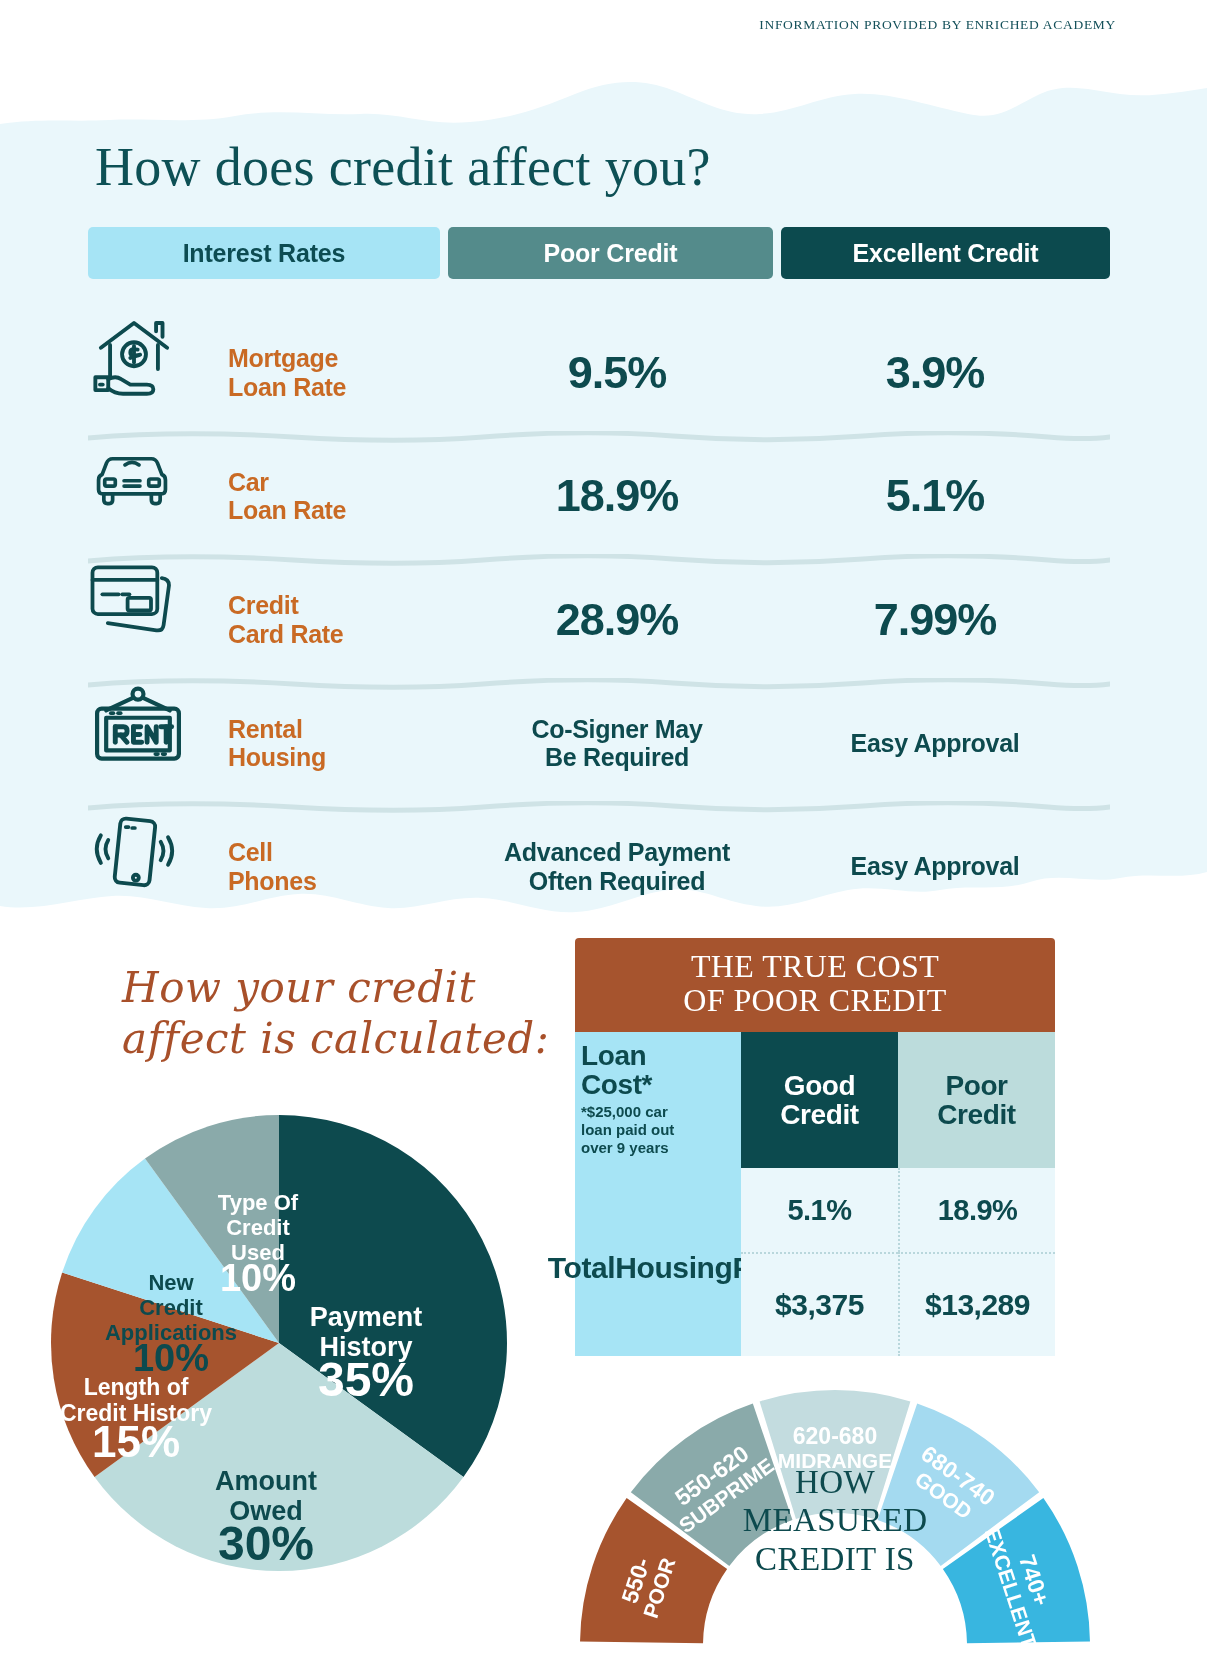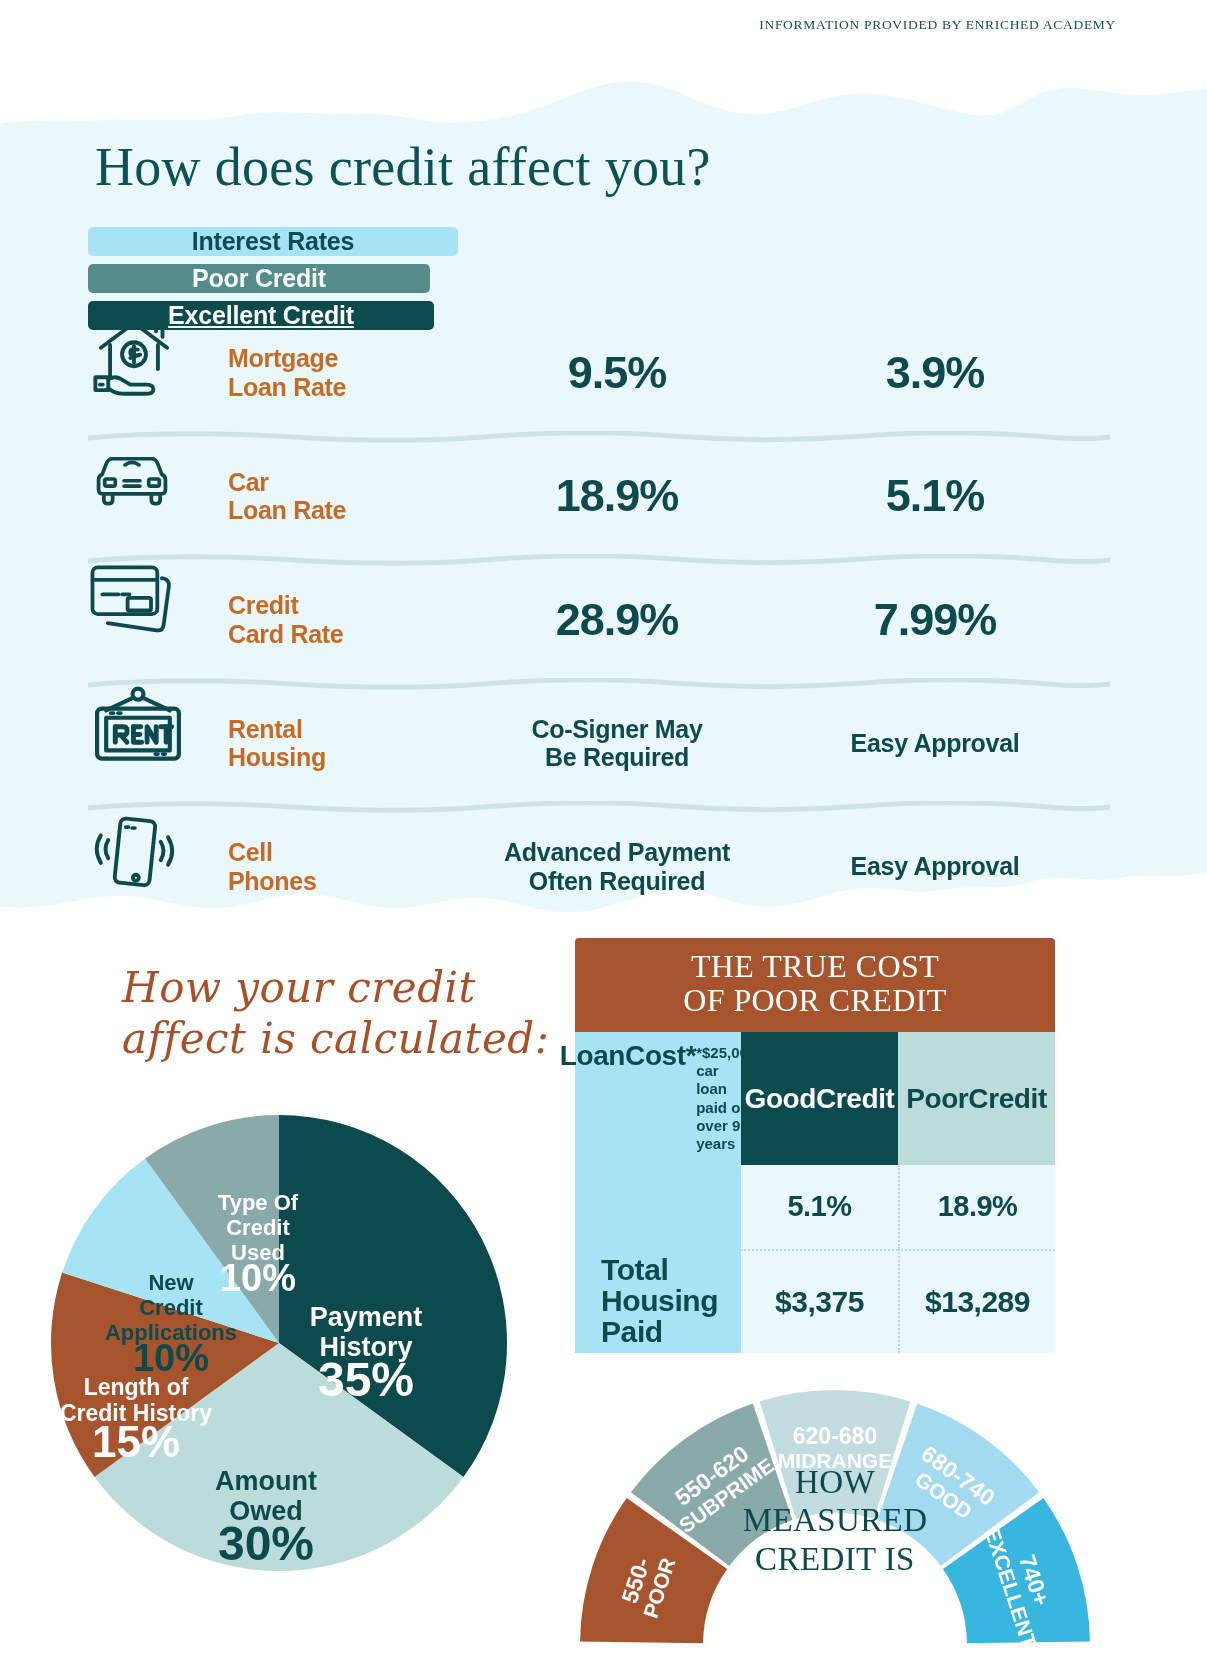--- a/index.html
+++ b/index.html
@@ -29,29 +29,29 @@
   .panel-inner { position: absolute; inset: 0; }
 
   .title-main {
     position: absolute; left: 95px; top: 64px;
     font-family: "Liberation Serif", serif;
     font-size: 54px; color: #0d5055; font-weight: 400;
     letter-spacing: 0.3px;
   }
 
   
-  .thead { position: absolute; left: 88px; top: 155px; width: 1022px; height: 52px; display: flex; gap: 8px; flex-direction: column; }
+  .thead { position: absolute; left: 88px; top: 155px; width: 1022px; height: 52px; display: flex; gap: 8px; }
   .th {
     height: 52px; border-radius: 5px;
     display: flex; align-items: center; justify-content: center;
     font-size: 25px; font-weight: 700; letter-spacing: -0.2px;
   }
   .th-1 { width: 370px; background: #a6e4f5; color: #0d4c52; }
   .th-2 { width: 342px; background: #548b8b; color: #ffffff; }
-  .th-3 { width: 346px; background: #0c4a4e; color: #ffffff; text-decoration: underline; }
+  .th-3 { width: 346px; background: #0c4a4e; color: #ffffff; }
 
   
   .rows { position: absolute; left: 88px; top: 207px; width: 1022px; margin-top: 32px; }
   .row { position: relative; height: 123.5px; display: flex; align-items: center; }
   .row .wave { position: absolute; left: 0; top: -4px; width: 1022px; height: 12px; }
   .icon-cell { width: 140px; display: flex; align-items: center; justify-content: center; }
   .label-cell {
     width: 230px; color: #c96a24; font-weight: 700;
     font-size: 25px; line-height: 1.14; letter-spacing: -0.3px;
   }
@@ -72,32 +72,32 @@
 
   
   .cost { position: absolute; left: 575px; top: 938px; width: 480px; }
   .cost-head {
     background: #a6542e; color: #ffffff; border-radius: 4px 4px 0 0;
     font-family: "Liberation Serif", serif; font-size: 32px;
     text-align: center; padding: 12px 8px 14px; line-height: 1.06;
     letter-spacing: 0.4px;
   }
   .cost-grid { display: grid; grid-template-columns: 166px 157px 157px; }
-  .cg { display: flex; flex-direction: row; align-items: center; justify-content: center; }
+  .cg { display: flex; flex-direction: column; align-items: center; justify-content: center; }
   .hc-loan {
     background: #a6e4f5; color: #0d4a4e; grid-row: 1/2;
     padding: 9px 6px 11px; align-items: flex-start; text-align: left;
   }
   .hc-loan .big { font-size: 28px; font-weight: 700; line-height: 1.05; letter-spacing: -0.4px; }
   .hc-loan .sub { font-size: 15px; font-weight: 700; line-height: 1.22; margin-top: 3px; }
   .hc-good { background: #0c4a4e; color: #fff; font-size: 28px; font-weight: 700; line-height: 1.05; letter-spacing: -0.4px; }
   .hc-poor { background: #bcdcdc; color: #0d4a4e; font-size: 28px; font-weight: 700; line-height: 1.05; letter-spacing: -0.4px; }
   .cell { background: #eaf7fb; color: #0d4a4e; font-size: 29px; font-weight: 700; height: 84px;
           display: flex; align-items: center; justify-content: center; letter-spacing: -0.5px; }
-  .cell.lbl { background: #a6e4f5; font-size: 28px; line-height: 1.04; flex-direction: column; align-items: flex-start;
+  .cell.lbl { background: #a6e4f5; font-size: 28px; line-height: 1.04; align-items: flex-start;
               padding-left: 26px; justify-content: center; letter-spacing: -0.4px;}
   .cell.r2 { height: 104px; font-size: 30px; }
   .dotv { border-left: 2px dotted #b9d7dc; }
   .doth { border-top: 2px dotted #b9d7dc; }
 
   
   .gauge { position: absolute; left: 575px; top: 1315px; width: 520px; height: 342px; }
   .gauge svg { display: block; }
   .gauge-title {
     position: absolute; left: 0; right: 0; top: 148px;

